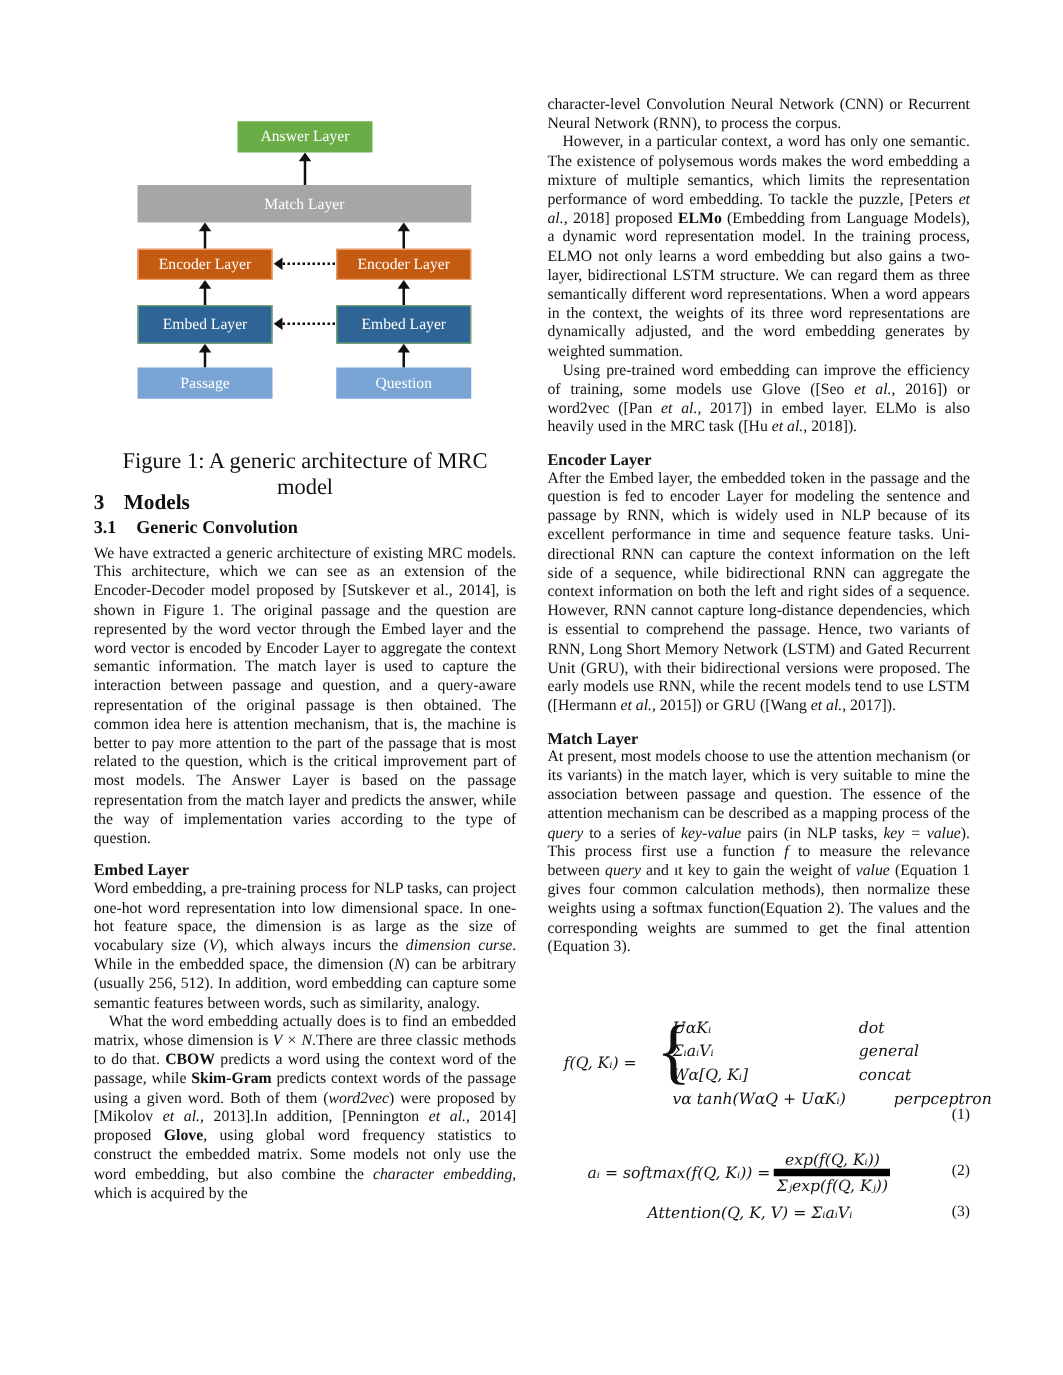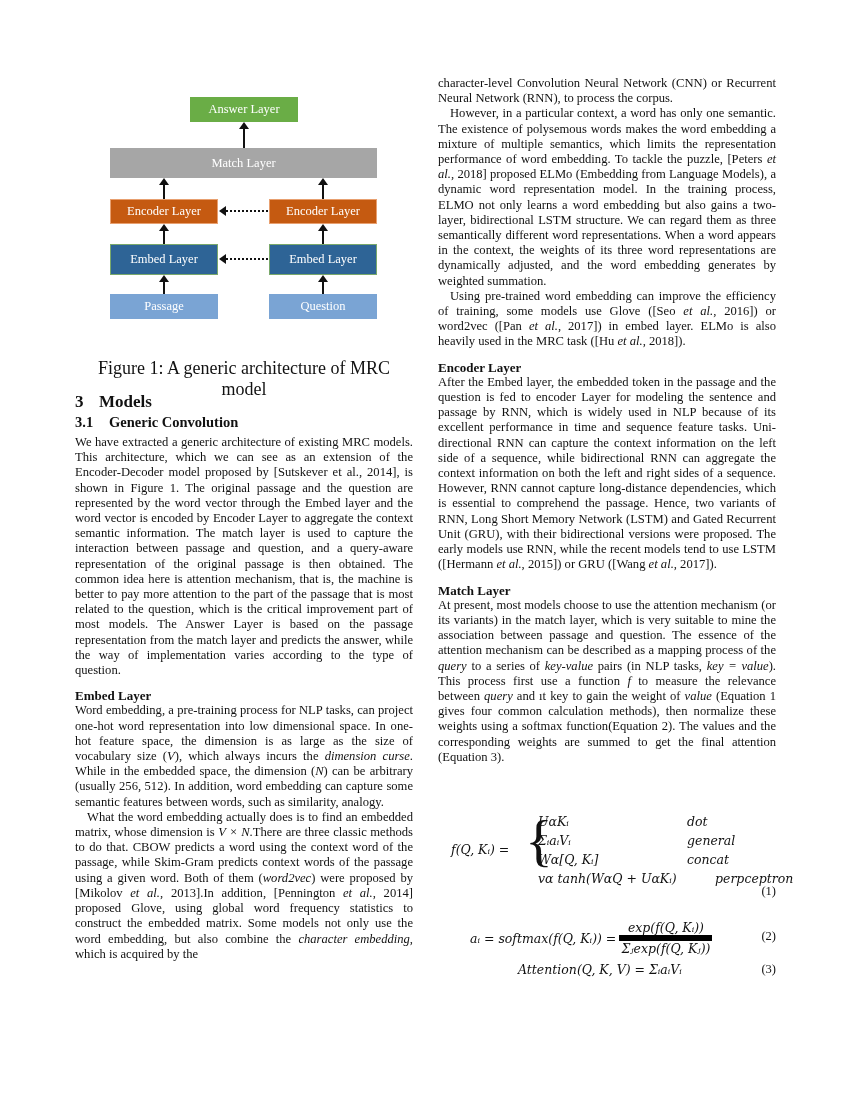--- a/index.html
+++ b/index.html
@@ -3,21 +3,21 @@
 <meta charset="utf-8">
 <style>
   html, body { margin: 0; padding: 0; background: #ffffff; }
   body { width: 850px; height: 1100px; position: relative; overflow: hidden;
          font-family: "Liberation Serif", "DejaVu Serif", serif; color: #111; }
   .col { position: absolute; top: 0; width: 338px; font-size: 12.6px; line-height: 15.2px; }
   .col-left { left: 75px; }
   .col-right { left: 438px; }
   p { margin: 0; text-align: justify; hyphens: manual; }
   p.indent { text-indent: 12px; }
-  .bold { font-weight: normal; }
+  .bold { font-weight: bold; }
   .it { font-style: italic; }
 
   
   .figure { position: absolute; left: 100px; top: 90px; width: 290px; height: 240px; }
   .box { position: absolute; color: #fff; font-size: 12.5px; display: flex;
          align-items: center; justify-content: center; box-sizing: border-box; }
   .box.answer { background: #6aad46; left: 90px; top: 7px; width: 108px; height: 25px; }
   .box.match { background: #a6a6a6; left: 10px; top: 58px; width: 267px; height: 30px; }
   .box.encoder { background: #c55a11; height: 25px; width: 108px; top: 109px; border: 1px solid #e8a070; }
   .box.embed { background: #2e6496; height: 31px; width: 108px; top: 154px; border: 1px solid #79a86b; }

